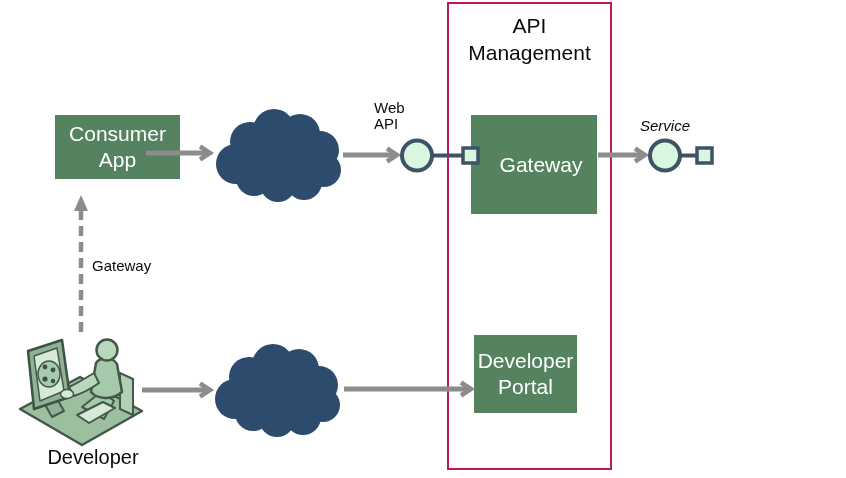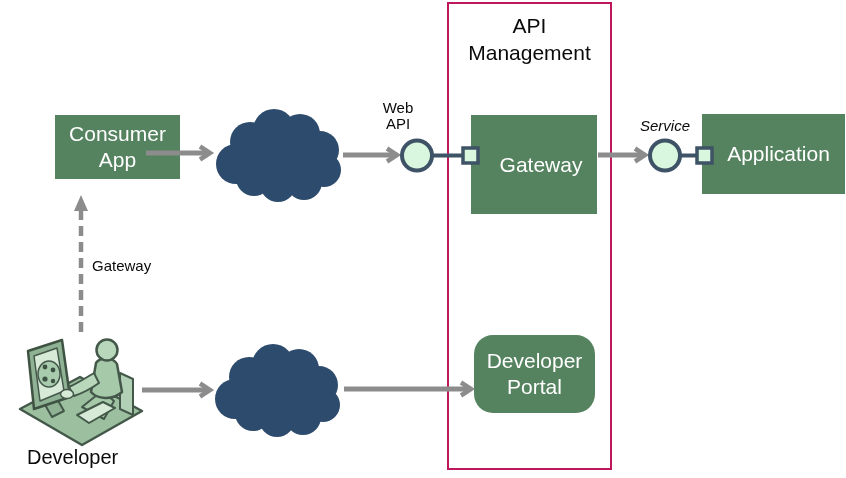--- a/index.html
+++ b/index.html
@@ -34,33 +34,33 @@
     align-items:center;
     justify-content:center;
     text-align:center;
     font-size:21px;
     line-height:26px;
     z-index:3;
   }
   .node-consumer{left:19px;top:115px;width:125px;height:64px;padding:0 12px;box-sizing:border-box;margin-left:36px;}
   .node-gateway{left:471px;top:115px;width:126px;height:99px;padding-left:14px;box-sizing:border-box;}
   .node-application{left:702px;top:114px;width:143px;height:80px;padding-left:10px;box-sizing:border-box;}
-  .node-portal{left:474px;top:335px;width:121px;height:78px;padding:0 10px;box-sizing:border-box;border-radius:19px;}
+  .node-portal{left:474px;top:335px;width:103px;height:78px;padding:0 10px;box-sizing:border-box;}
   
   .lbl{
     position:absolute;
     color:#0a0a0a;
     font-size:15px;
     line-height:16px;
     z-index:2;
   }
-  .lbl-webapi{left:374px;top:100px;width:48px;text-align:center;}
+  .lbl-webapi{left:374px;top:100px;width:48px;}
   .lbl-service{left:631px;top:118px;width:68px;text-align:center;font-style:italic;}
   .lbl-develops{left:92px;top:258px;}
-  .lbl-developer{left:27px;top:449px;width:132px;font-size:20px;}
+  .lbl-developer{left:27px;top:449px;width:132px;text-align:center;font-size:20px;}
   
   .overlay{
     position:absolute;left:0;top:0;width:846px;height:478px;
     z-index:5;
     pointer-events:none;
   }
 </style>
 </head>
 <body>
 
@@ -70,21 +70,20 @@
     <div class="apim-title">API Management</div>
   </div>
 
   <div class="lbl lbl-webapi">Web API</div>
   <div class="lbl lbl-service">Service</div>
   <div class="lbl lbl-develops">Gateway</div>
   <div class="lbl lbl-developer">Developer</div>
 
   <div class="node node-consumer">Consumer App</div>
   <div class="node node-gateway">Gateway</div>
-  <div class="node node-application">Application</div>
   <div class="node node-portal">Developer Portal</div>
 
   <svg class="overlay" viewBox="0 0 846 478" xmlns="http://www.w3.org/2000/svg">
     <defs>
       <marker id="chev" viewBox="0 0 20 20" markerWidth="20" markerHeight="20" refX="13" refY="10" orient="auto" markerUnits="userSpaceOnUse">
         <path d="M3,3.5 L13,10 L3,16.5" fill="none" stroke="#8C8C8C" stroke-width="4.5"></path>
       </marker>
     </defs>
 
     <g fill="#2D4B6D">

